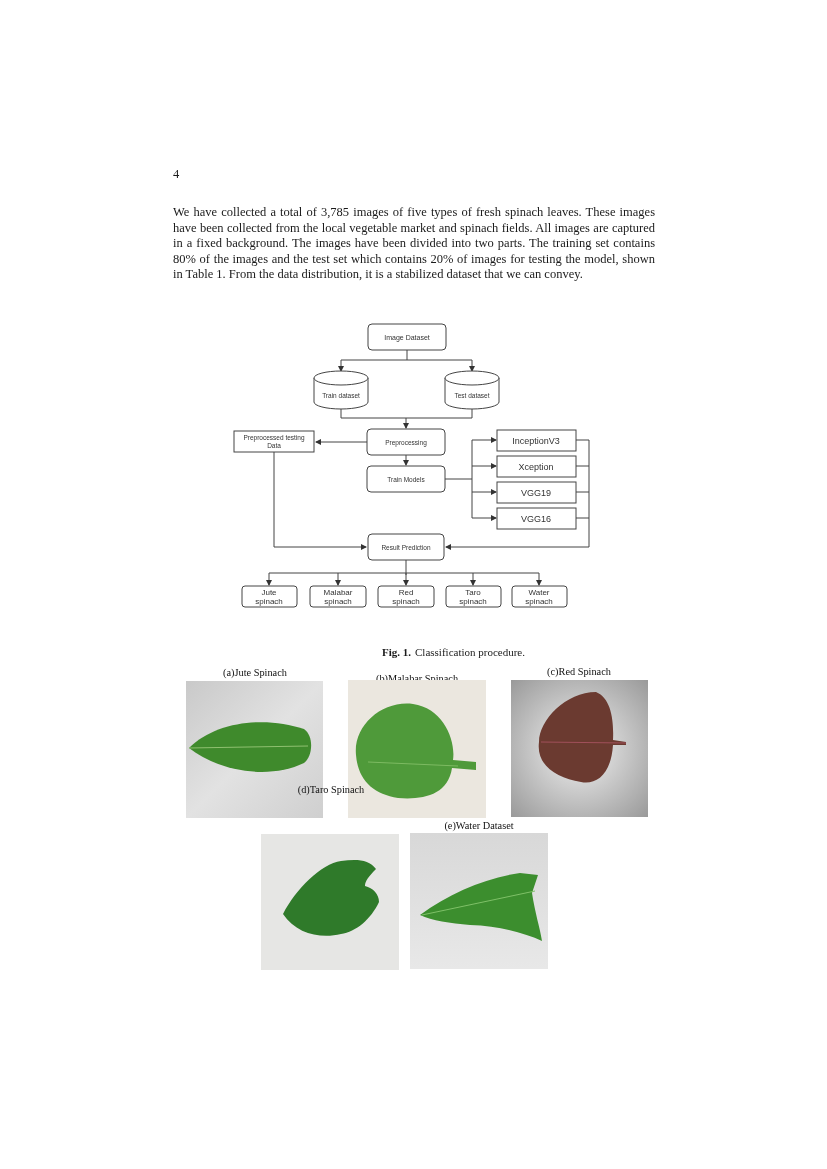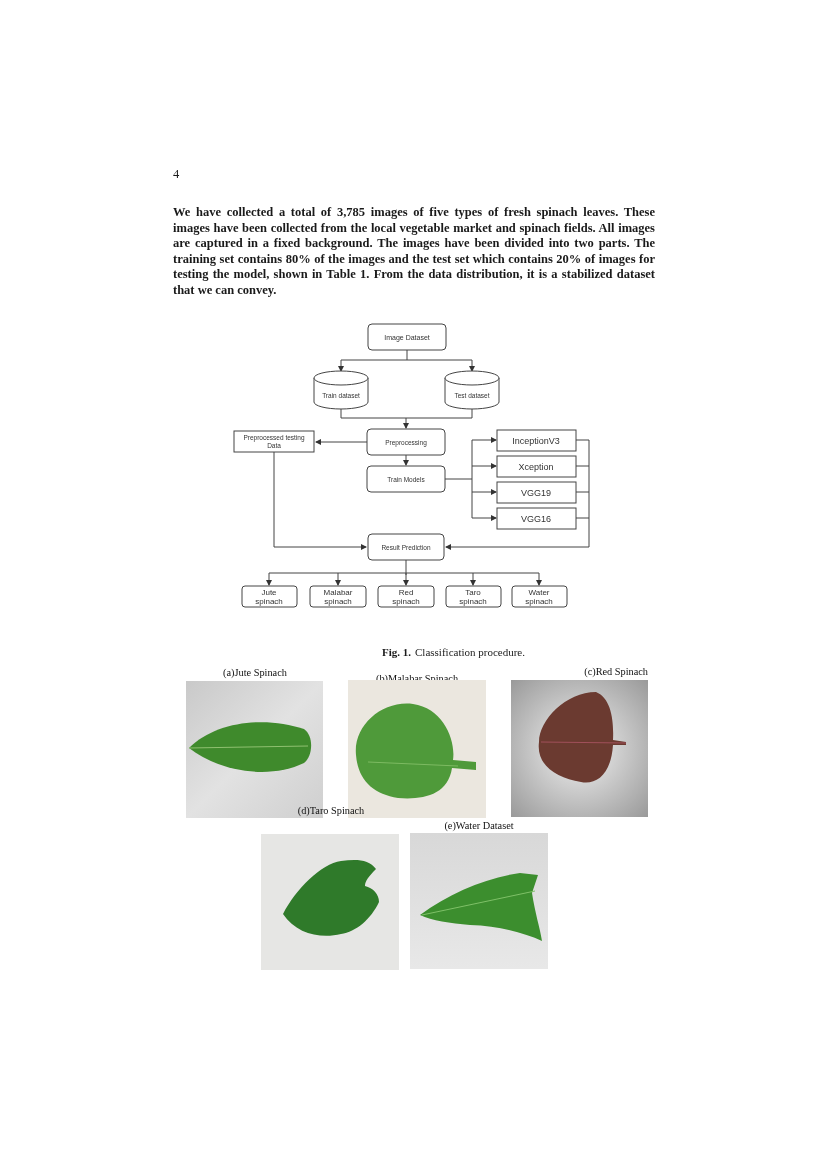--- a/index.html
+++ b/index.html
@@ -1,18 +1,18 @@
 <!DOCTYPE html>
 <html><head>
 <meta charset="utf-8">
 <style>
   html, body { margin:0; padding:0; background:#ffffff; }
   body { width:827px; height:1169px; position:relative; overflow:hidden; font-family:"Liberation Serif", serif; color:#1a1a1a; }
   .page-num { position:absolute; left:173px; top:167px; font-size:12.5px; }
-  .para { position:absolute; left:173px; top:205px; width:482px; font-size:12.5px; line-height:15.6px; text-align:justify;font-weight:bold; }
+  .para { position:absolute; left:173px; top:205px; width:482px; font-size:12.5px; line-height:15.6px; text-align:justify; }
   .diagram { position:absolute; left:0; top:0; }
   .caption { position:absolute; left:0; width:827px; top:646px; text-align:center; font-size:11px;padding-left:40px; }
   .caption b { font-weight:bold; margin-right:4px; }
   .fig-label { position:absolute; font-family:Liberation Serif, serif; font-size:10.3px; color:#111; text-align:center; white-space:nowrap; }
   .photo { position:absolute; overflow:hidden; }
   .photo svg { display:block; }
 </style>
 </head>
 <body>
 
@@ -141,36 +141,36 @@
 
 <div class="fig-label" style="left:347px; top:665px; width:140px;margin-top:8px;">(b)Malabar Spinach</div>
 <div class="photo" style="left:348px; top:680px; width:138px; height:138px;">
   <svg width="138" height="138" viewBox="0 0 138 138">
     <rect width="138" height="138" fill="#ebe7df"></rect>
     <path d="M8,75 C5,45 35,20 65,24 C95,28 108,60 105,80 L128,82 L128,90 L104,88 C100,115 75,120 50,118 C25,114 10,100 8,75 Z" fill="#4f9a3a"></path>
     <path d="M20,82 L110,86" stroke="#7dba62" stroke-width="1"></path>
   </svg>
 </div>
 
-<div class="fig-label" style="left:510px; top:666px; width:138px;text-align:right;">(c)Red Spinach</div>
+<div class="fig-label" style="left:510px; top:666px; width:138px;">(c)Red Spinach</div>
 <div class="photo" style="left:511px; top:680px; width:137px; height:137px;">
   <svg width="137" height="137" viewBox="0 0 137 137">
     <defs>
         <radialGradient id="bg3" cx="0.5" cy="0.5" r="0.7">
           <stop offset="0" stop-color="#f2f2f2"></stop>
           <stop offset="1" stop-color="#9a9a9a"></stop>
         </radialGradient>
       </defs>
     <rect width="137" height="137" fill="url(#bg3)"></rect>
     <path d="M28,62 C28,40 55,12 85,12 C100,18 103,40 102,60 L115,62 L115,65 L102,65 C100,95 85,105 70,102 C45,98 25,85 28,62 Z" fill="#6b3a30"></path>
     <path d="M30,62 L115,63" stroke="#a0505a" stroke-width="1.2"></path>
   </svg>
 </div>
 
-<div class="fig-label" style="left:262px; top:805px; width:138px;">(d)Taro Spinach</div>
+<div class="fig-label" style="left:262px; top:784px; width:138px;">(d)Taro Spinach</div>
 <div class="photo" style="left:261px; top:834px; width:138px; height:136px;">
   <svg width="138" height="136" viewBox="0 0 138 136">
     <rect width="138" height="136" fill="#e6e6e4"></rect>
     <path d="M22,80 C35,55 60,30 80,27 C95,25 108,25 115,35 C108,42 104,47 104,52 C112,54 118,60 118,68 C110,85 95,98 80,100 C60,105 35,100 22,80 Z" fill="#2f7a2a"></path>
   </svg>
 </div>
 
 <div class="fig-label" style="left:410px; top:820px; width:138px;">(e)Water Dataset</div>
 <div class="photo" style="left:410px; top:833px; width:138px; height:136px;">
   <svg width="138" height="136" viewBox="0 0 138 136">

